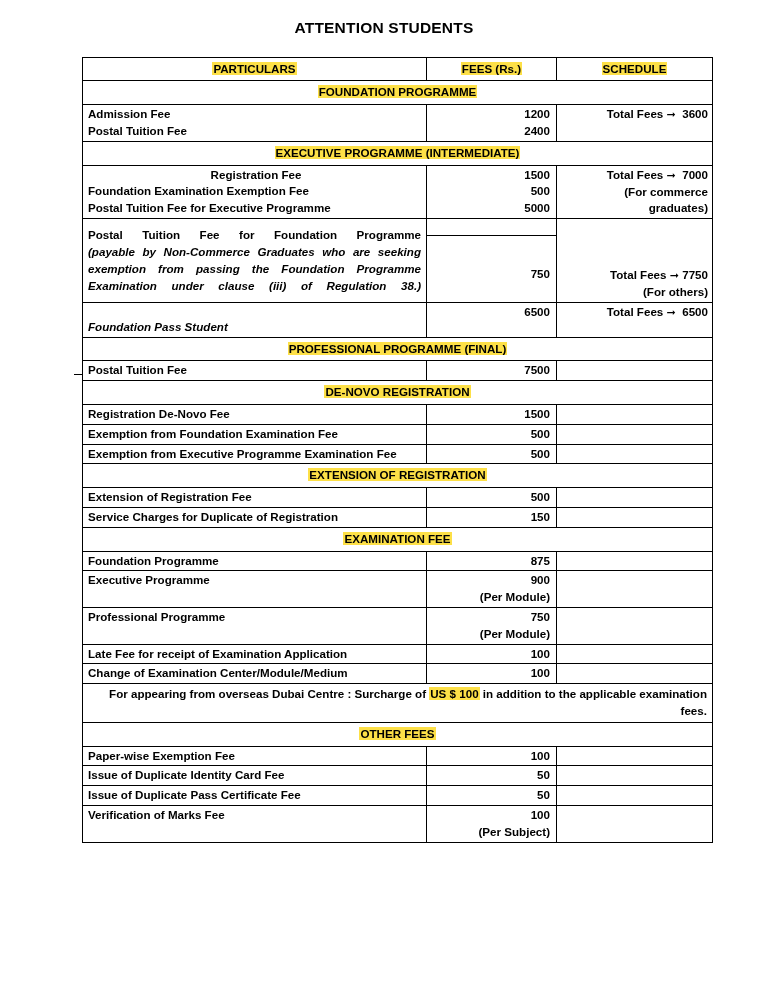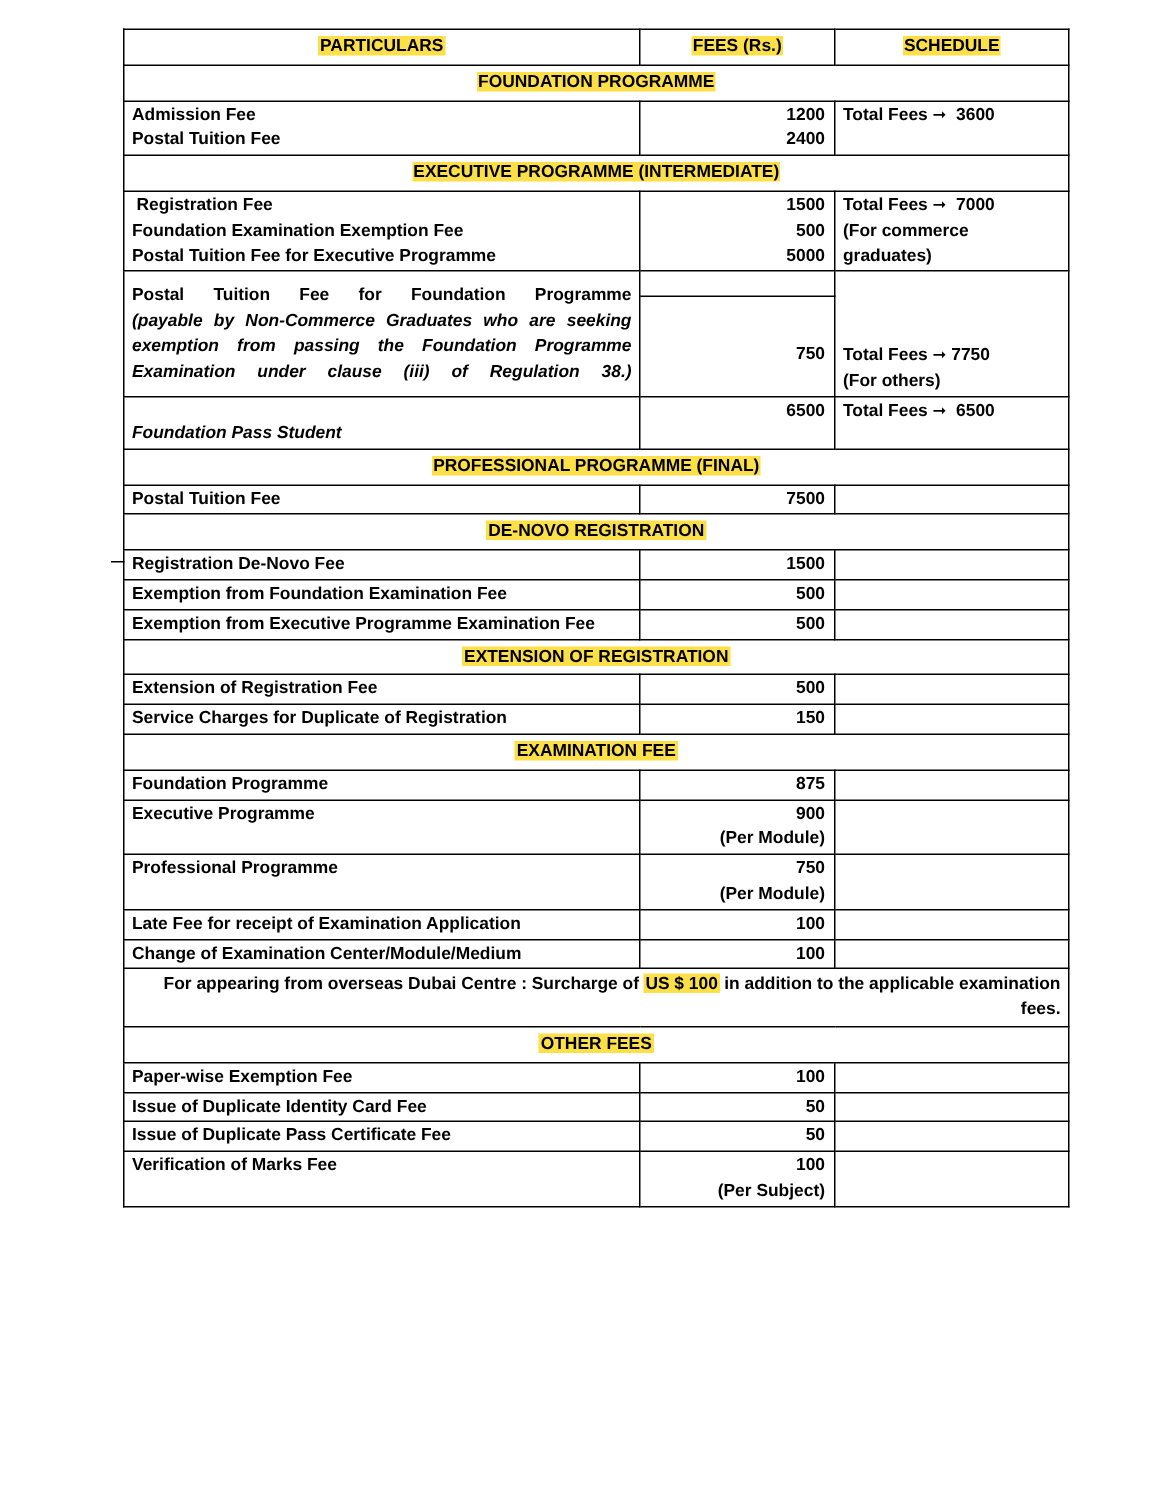--- a/index.html
+++ b/index.html
@@ -72,20 +72,21 @@
   .section-row td {
     text-align: center;
     padding-top: 3px !important;
     padding-bottom: 3px !important;
   }
   .num {
     text-align: right;
     padding-right: 6px !important;
   }
   .rem {
+    text-align: right;
     padding-right: 4px !important;
   }
   .just {
     text-align: justify;
     text-align-last: justify;
   }
   .ital { font-style: italic; }
   .big-ital {
     font-style: italic;
     font-size: 14.5px;
@@ -112,20 +113,21 @@
     width: 9px;
     height: 1px;
     background: #000000;
   }
 </style>
 </head>
 <body>
 
 <div class="page">
 
+  <div class="doc-title">ATTENTION STUDENTS</div>
 
 
   <div class="tickmark"></div>
 
   <table class="fees">
     <colgroup>
       <col class="c-part">
       <col class="c-fees">
       <col class="c-rem">
     </colgroup>
@@ -152,21 +154,21 @@
         <td class="rem vbot">
           <div><span>Total Fees</span> <span class="arrow">➞</span>&nbsp; <span>3600</span></div>
         </td>
       </tr>
 
       <tr class="section-row">
         <td colspan="3"><span class="hl">EXECUTIVE PROGRAMME (INTERMEDIATE)</span></td>
       </tr>
       <tr>
         <td>
-          <div style="padding-left:3px;">Registration Fee</div>
+          <div style="padding-left:3px;text-align:center;">Registration Fee</div>
           <div>Foundation Examination Exemption Fee</div>
           <div>Postal Tuition Fee for Executive Programme</div>
         </td>
         <td class="num">
           <div>1500</div>
           <div>500</div>
           <div>5000</div>
         </td>
         <td class="rem">
           <div><span>Total Fees</span> <span class="arrow">➞</span>&nbsp; <span>7000</span></div>

